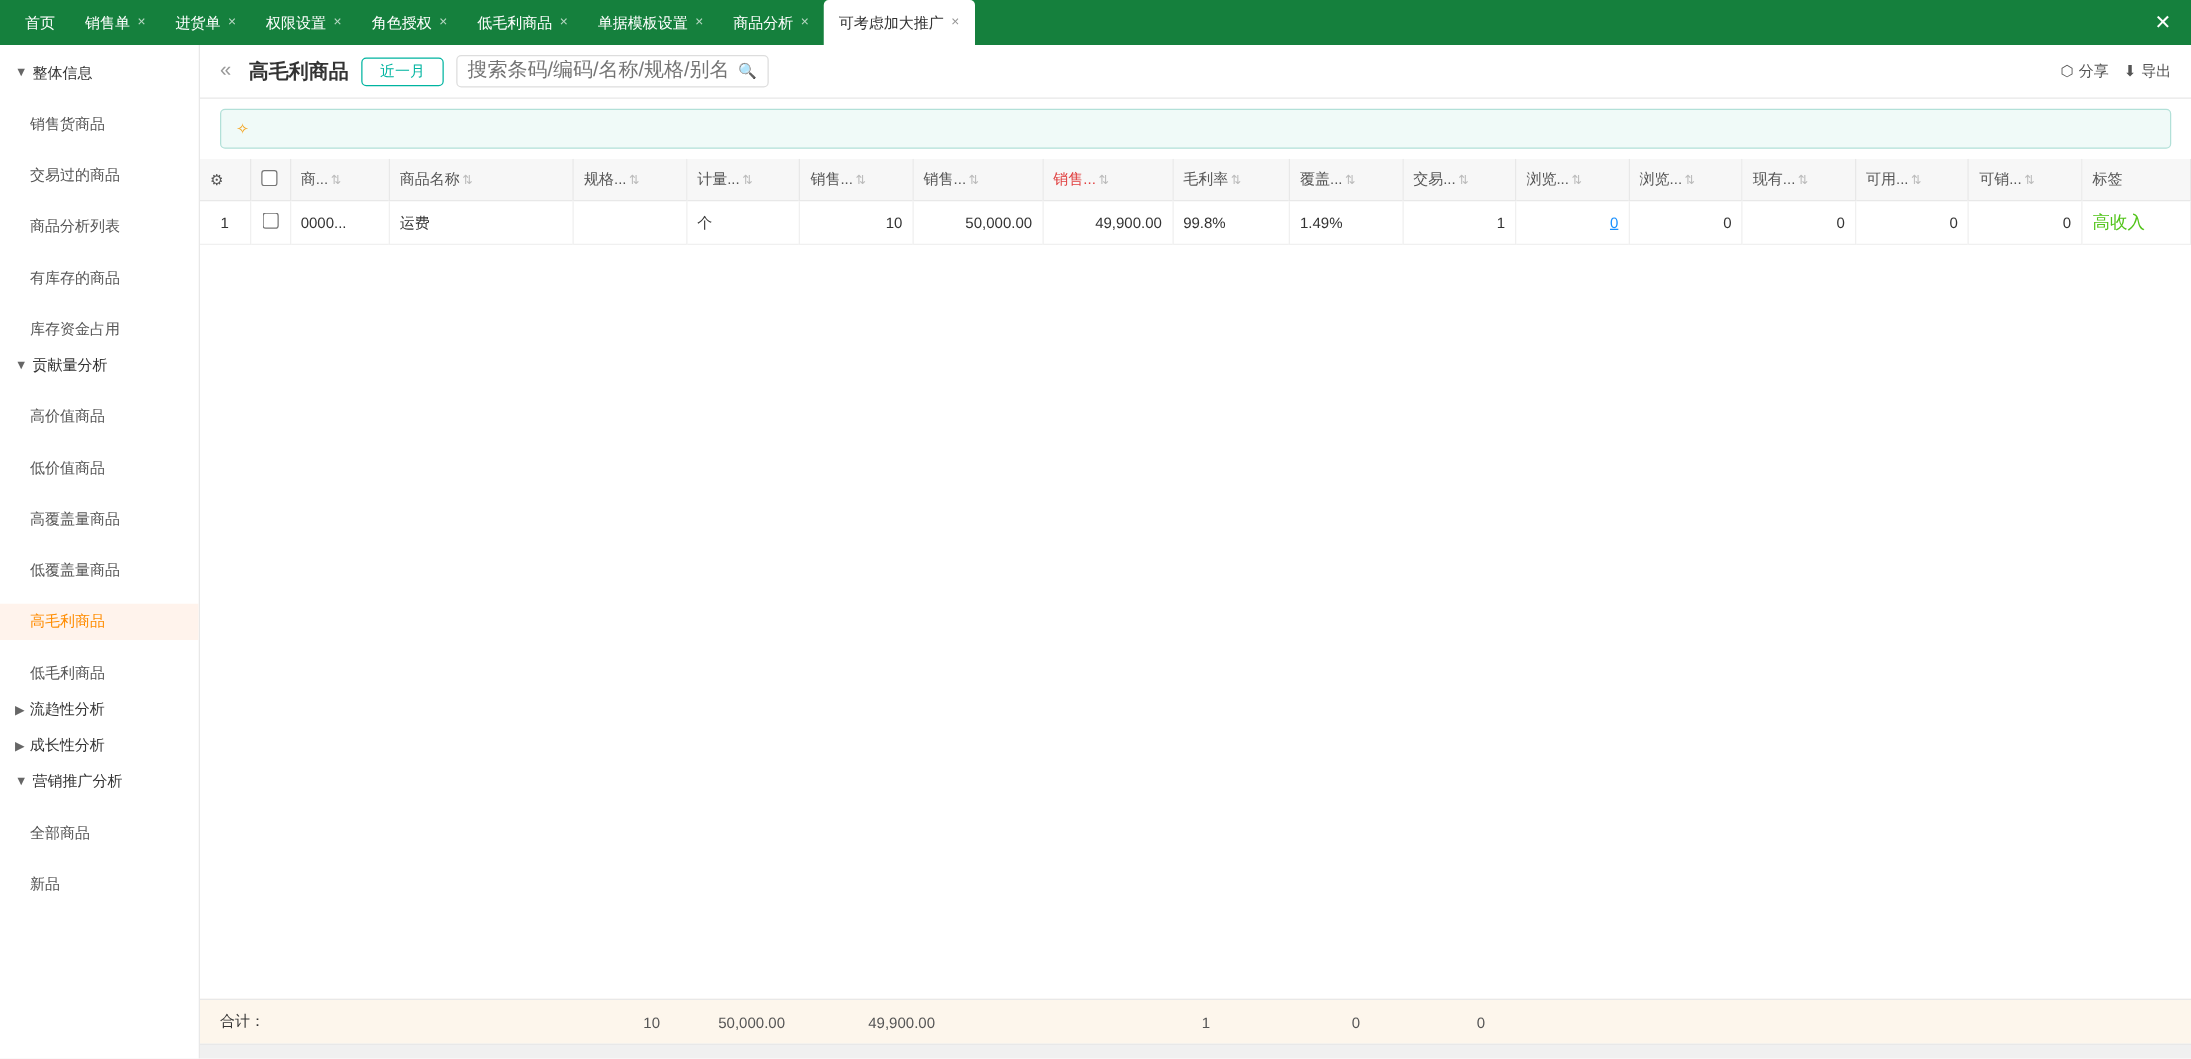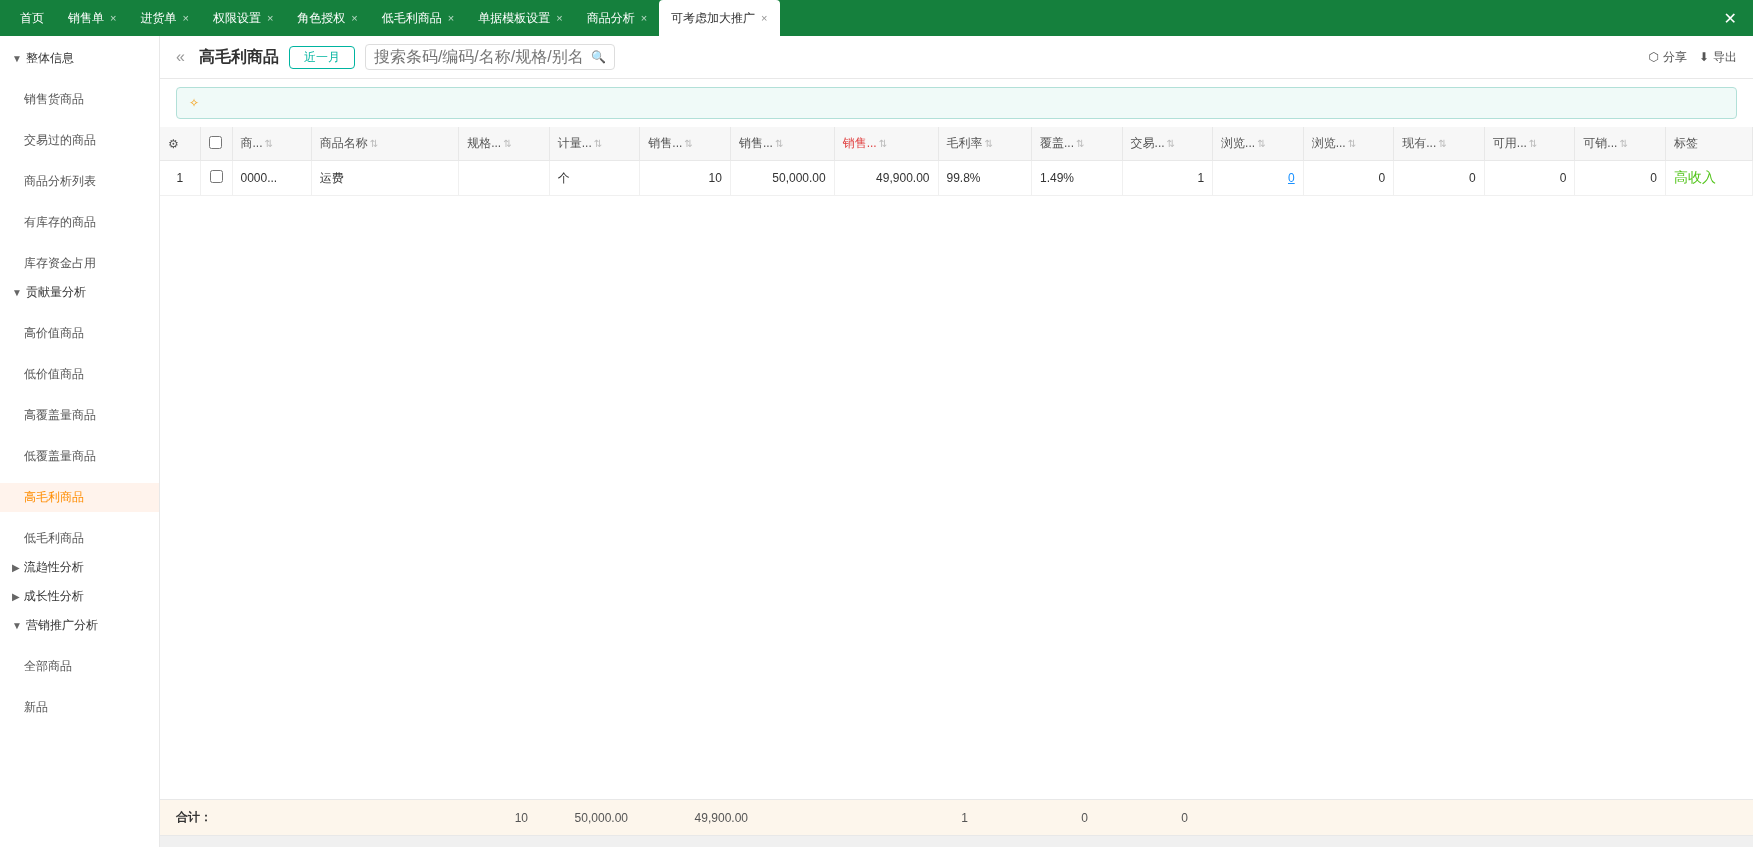--- a/index.html
+++ b/index.html
@@ -187,21 +187,21 @@
       background: #fdf6ec;
       border-top: 1px solid #e8e8e8;
       display: flex;
       align-items: center;
       padding: 8px 16px;
       flex-shrink: 0;
       font-size: 12px;
       color: #555;
       min-height: 36px;
     }
-    .footer-label { min-width: 60px; font-weight: 700; color: #333; }
+    .footer-label { min-width: 60px; font-weight: 400; color: #333; }
     .footer-vals {
       display: flex;
       gap: 0;
       flex: 1;
     }
     .footer-cell {
       text-align: right;
       padding: 0 8px;
     }
 

